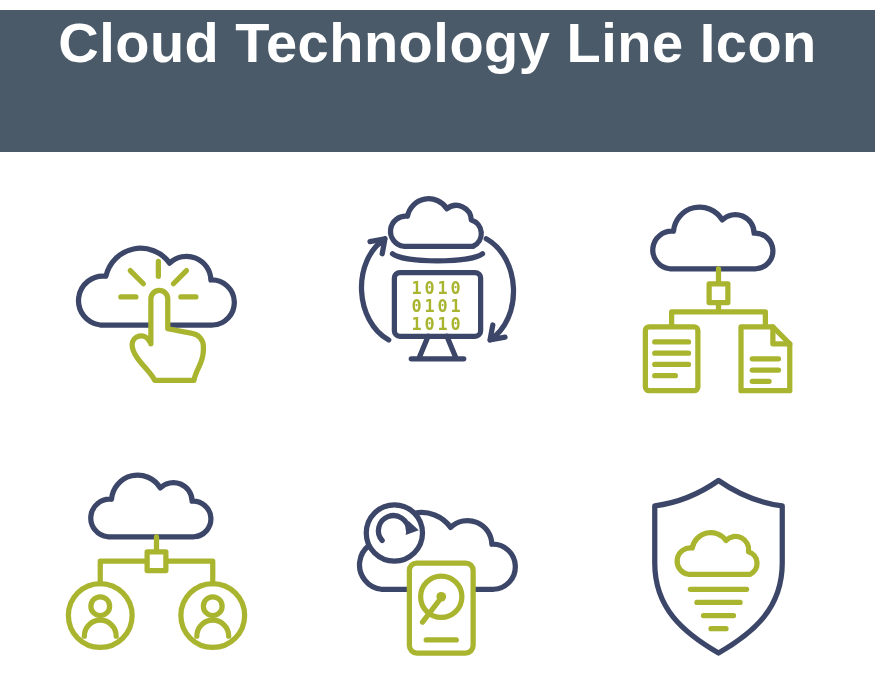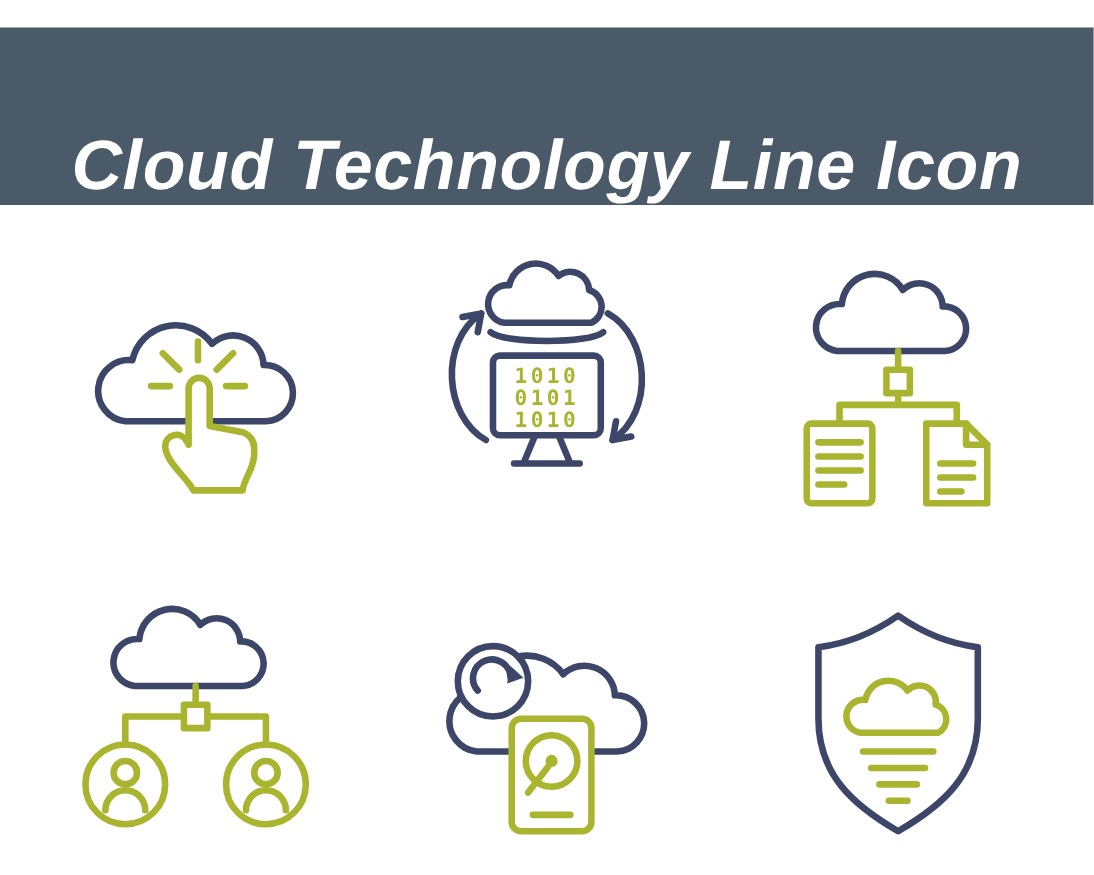--- a/index.html
+++ b/index.html
@@ -1,19 +1,19 @@
 <!DOCTYPE html>
 <html><head>
 <meta charset="utf-8">
 <style>
   * { margin:0; padding:0; box-sizing:border-box; }
   html, body { width:875px; height:700px; background:#ffffff; overflow:hidden;
     font-family:"Liberation Sans", sans-serif; }
-  .banner { margin-top:22px; height:142px; background:#4a5a68;
-    display:flex; align-items:flex-end; justify-content:center;font-style:italic; }
+  .banner { margin-top:10px; height:142px; background:#4a5a68;
+    display:flex; align-items:flex-start; justify-content:center; }
   .banner h1 { color:#ffffff; font-size:56px; font-weight:700; letter-spacing:0.5px; }
   .grid { display:grid; grid-template-columns:repeat(3,1fr); padding:16px 16px 0; }
   .cell { height:268px; display:flex; align-items:center; justify-content:center; }
   svg { display:block; }
   .stroke { fill:none; stroke-linecap:round; stroke-linejoin:round; stroke-width:2.8; }
   .navy { stroke:#3c4668; }
   .olive { stroke:#a9b42f; }
   .fillw { fill:#ffffff; }
   .bintext { font-family:"DejaVu Sans Mono", monospace; font-size:9px; font-weight:bold;
     fill:#a9b42f; letter-spacing:1.5px; }

